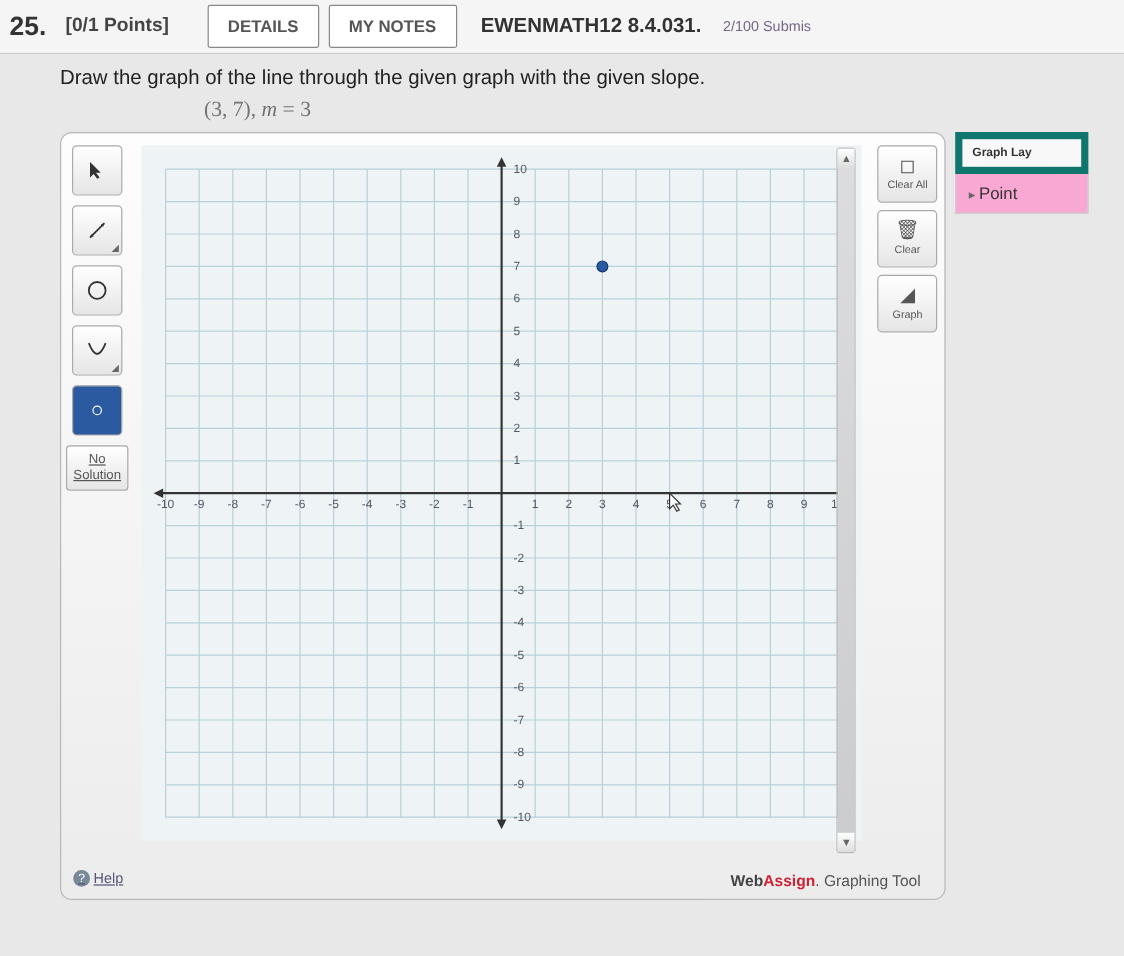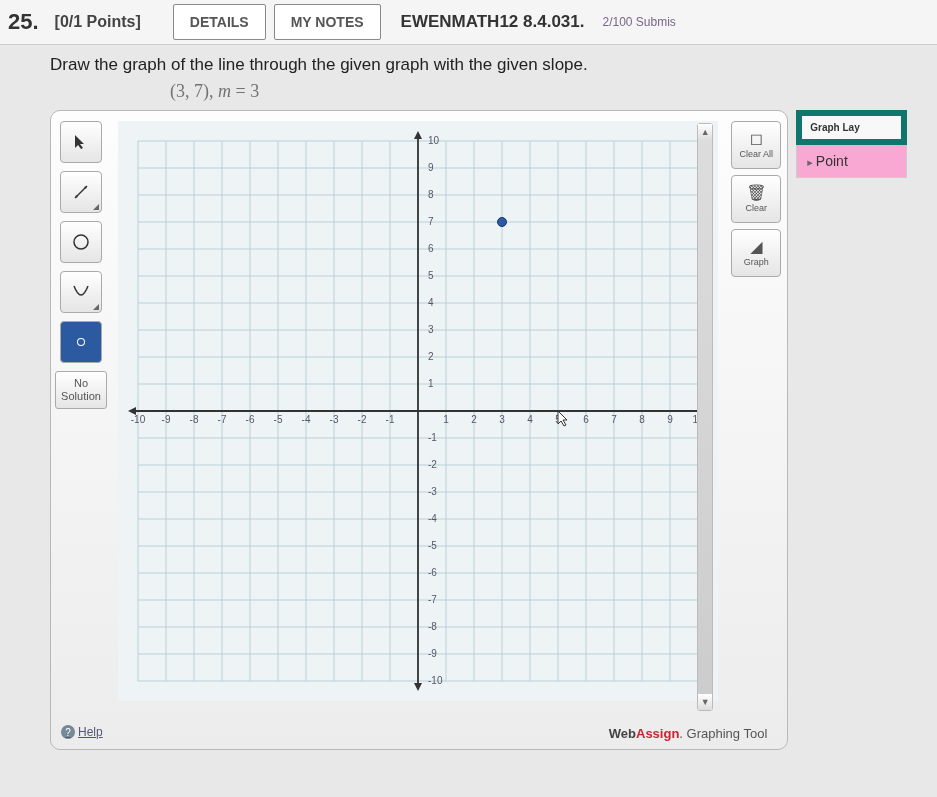--- a/index.html
+++ b/index.html
@@ -69,20 +69,21 @@
   .tool-btn.selected { background: #2c5aa0; color: #fff; }
   .tool-corner { position:absolute; bottom:2px; right:2px; width:0; height:0; border-left:6px solid transparent; border-bottom:6px solid #666;}
   .nosol {
     width: 52px;
     border: 1px solid #aaa;
     border-radius: 3px;
     background: linear-gradient(#fff, #e5e5e5);
     font-size: 11px; text-align: center;
     padding: 5px 2px; color:#555; cursor:pointer;
     line-height: 1.2;
+    text-decoration: underline;
   }
   .help-link {
     position: absolute; bottom: 10px; left: 10px;
     font-size: 12px; color: #557; text-decoration: underline; cursor: pointer;
     display:flex; align-items:center; gap:3px;
   }
   .help-link::before { content:"?"; display:inline-flex; width:14px; height:14px; border-radius:50%; background:#789; color:#fff; font-size:10px; align-items:center; justify-content:center; text-decoration:none;}
   .canvas-wrap {
     flex: 1;
     display:flex;

